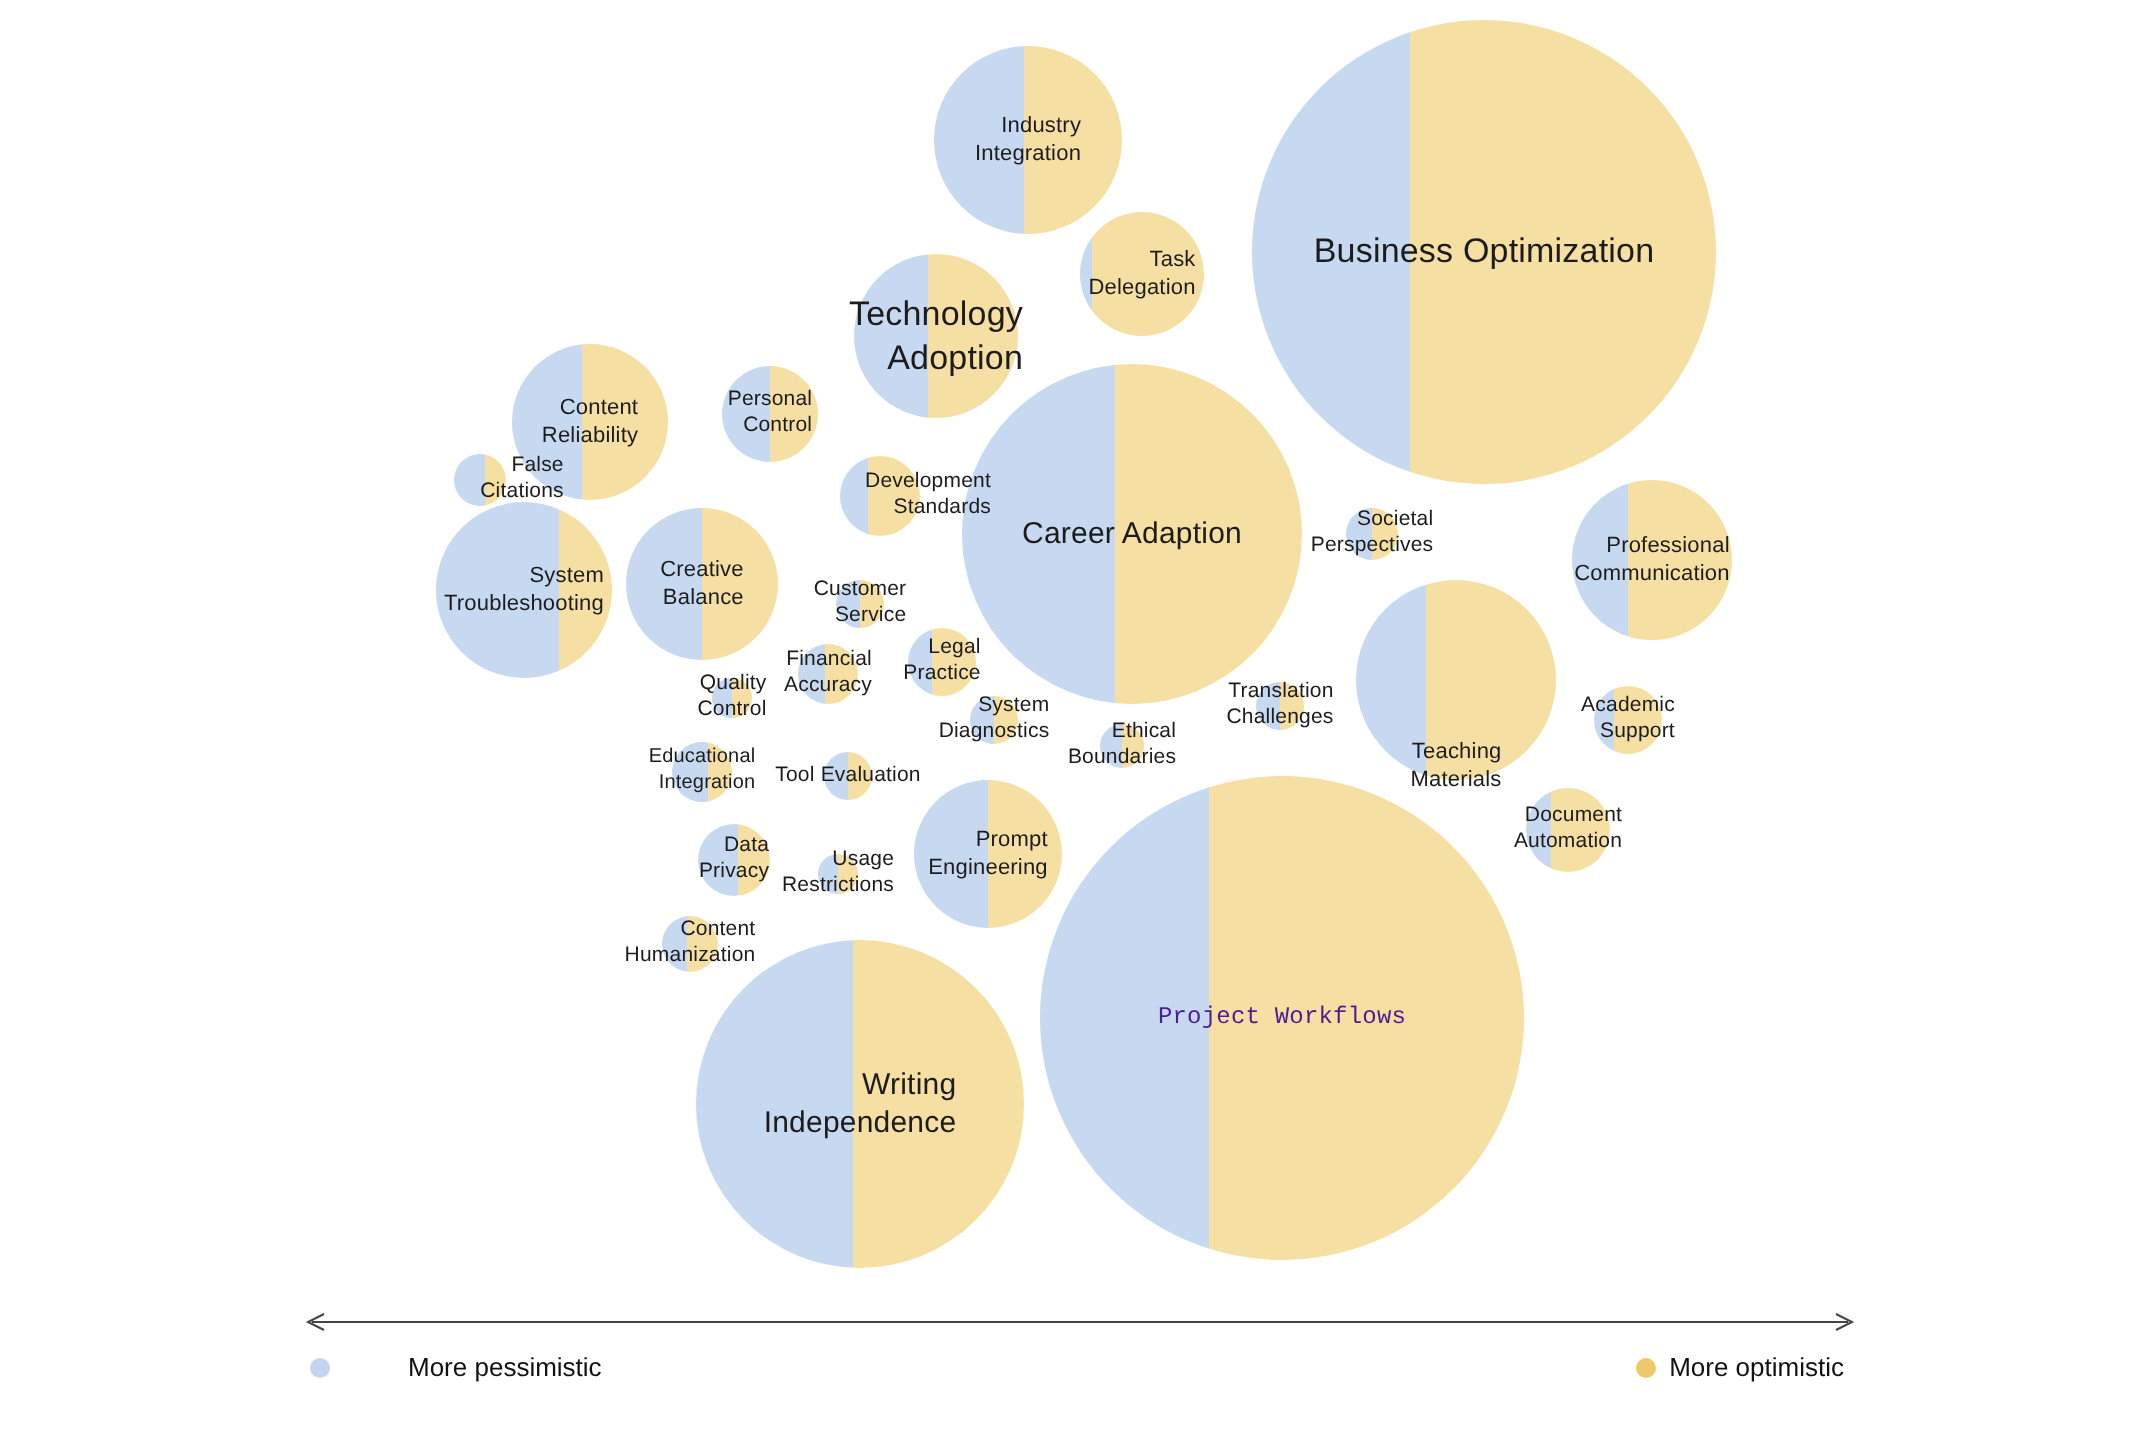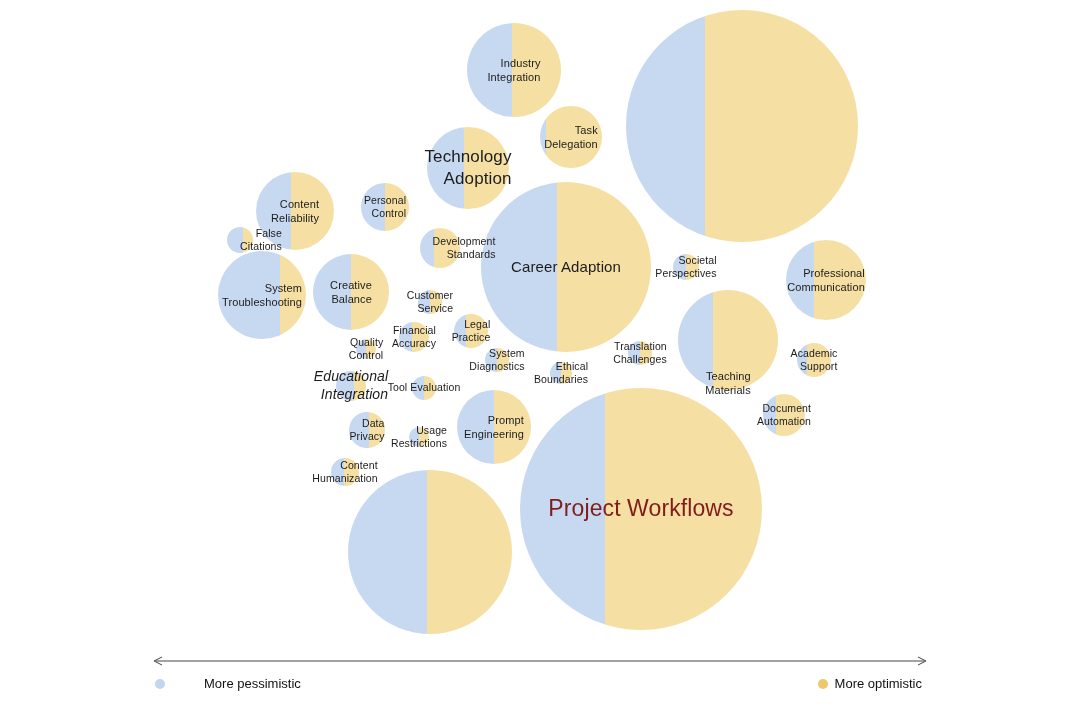--- a/index.html
+++ b/index.html
@@ -103,20 +103,21 @@
 
   <div class="legend-item legend-right">
     <span class="legend-dot" id="dot-optimistic" style="background: rgb(238, 201, 106);"></span>
     <span>More optimistic</span>
   </div>
 
 <div class="bubble-label" style="left: 514px; top: 70px; font-size: 11px; color: rgb(28, 28, 28);">Industry
 Integration</div>
     <div class="bubble-label" style="left: 571px; top: 137px; font-size: 11px; color: rgb(28, 28, 28);">Task
 Delegation</div>
+    <div class="bubble-label" style="left: 742px; top: 126px; font-size: 17px; color: rgb(28, 28, 28);">Business Optimization</div>
     <div class="bubble-label" style="left: 468px; top: 168px; font-size: 17px; color: rgb(28, 28, 28);">Technology
 Adoption</div>
     <div class="bubble-label" style="left: 295px; top: 211px; font-size: 11px; color: rgb(28, 28, 28);">Content
 Reliability</div>
     <div class="bubble-label" style="left: 385px; top: 207px; font-size: 10.5px; color: rgb(28, 28, 28);">Personal
 Control</div>
     <div class="bubble-label" style="left: 240px; top: 240px; font-size: 10.5px; color: rgb(28, 28, 28); margin-left: 21px;">False
 Citations</div>
     <div class="bubble-label" style="left: 464px; top: 248px; font-size: 10.5px; color: rgb(28, 28, 28);">Development
 Standards</div>
@@ -140,27 +141,29 @@
     <div class="bubble-label" style="left: 497px; top: 360px; font-size: 10.5px; color: rgb(28, 28, 28);">System
 Diagnostics</div>
     <div class="bubble-label" style="left: 561px; top: 373px; font-size: 10.5px; color: rgb(28, 28, 28);">Ethical
 Boundaries</div>
     <div class="bubble-label" style="left: 640px; top: 353px; font-size: 10.5px; color: rgb(28, 28, 28);">Translation
 Challenges</div>
     <div class="bubble-label" style="left: 728px; top: 340px; font-size: 11px; color: rgb(28, 28, 28); margin-top: 43px;">Teaching
 Materials</div>
     <div class="bubble-label" style="left: 814px; top: 360px; font-size: 10.5px; color: rgb(28, 28, 28);">Academic
 Support</div>
-    <div class="bubble-label" style="left: 351px; top: 386px; font-size: 14px; color: rgb(28, 28, 28); font-style: italic;">Educational
+    <div class="bubble-label" style="left: 351px; top: 386px; font-size: 10px; color: rgb(28, 28, 28);">Educational
 Integration</div>
     <div class="bubble-label" style="left: 424px; top: 388px; font-size: 10.5px; color: rgb(28, 28, 28);">Tool Evaluation</div>
     <div class="bubble-label" style="left: 784px; top: 415px; font-size: 10.5px; color: rgb(28, 28, 28);">Document
 Automation</div>
     <div class="bubble-label" style="left: 367px; top: 430px; font-size: 10.5px; color: rgb(28, 28, 28);">Data
 Privacy</div>
     <div class="bubble-label" style="left: 419px; top: 437px; font-size: 10.5px; color: rgb(28, 28, 28);">Usage
 Restrictions</div>
     <div class="bubble-label" style="left: 494px; top: 427px; font-size: 11px; color: rgb(28, 28, 28);">Prompt
 Engineering</div>
     <div class="bubble-label" style="left: 345px; top: 472px; font-size: 10.5px; color: rgb(28, 28, 28);">Content
 Humanization</div>
-    <div class="bubble-label" style="left: 641px; top: 509px; font-size: 23px; color: #7f1d1d;">Project Workflows</div>
+    <div class="bubble-label" style="left: 430px; top: 552px; font-size: 15px; color: rgb(28, 28, 28);">Writing
+Independence</div>
+    <div class="bubble-label" style="left: 641px; top: 509px; font-size: 12px; color: #4c1d95; font-family: Liberation Mono, monospace;">Project Workflows</div>
   </div>
 
 </body></html>

